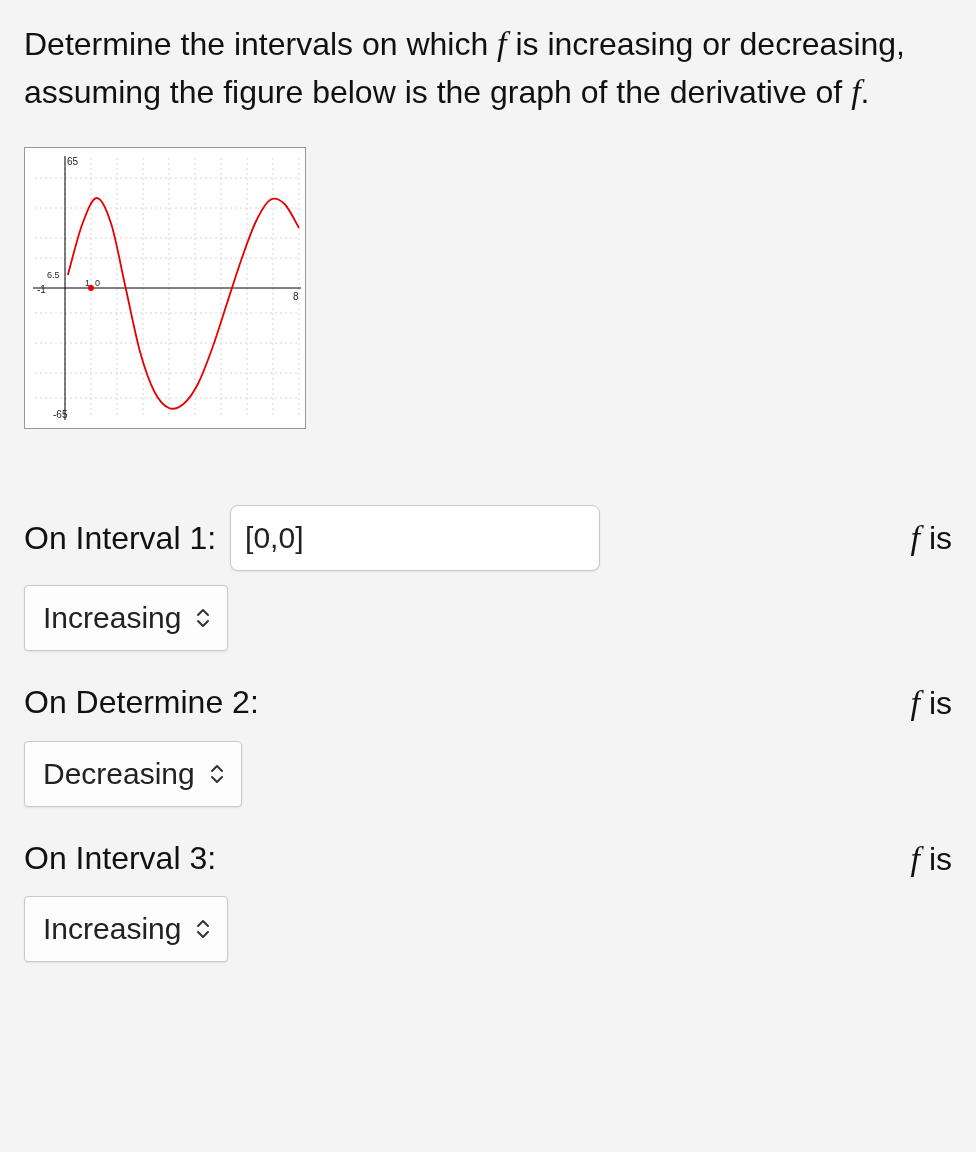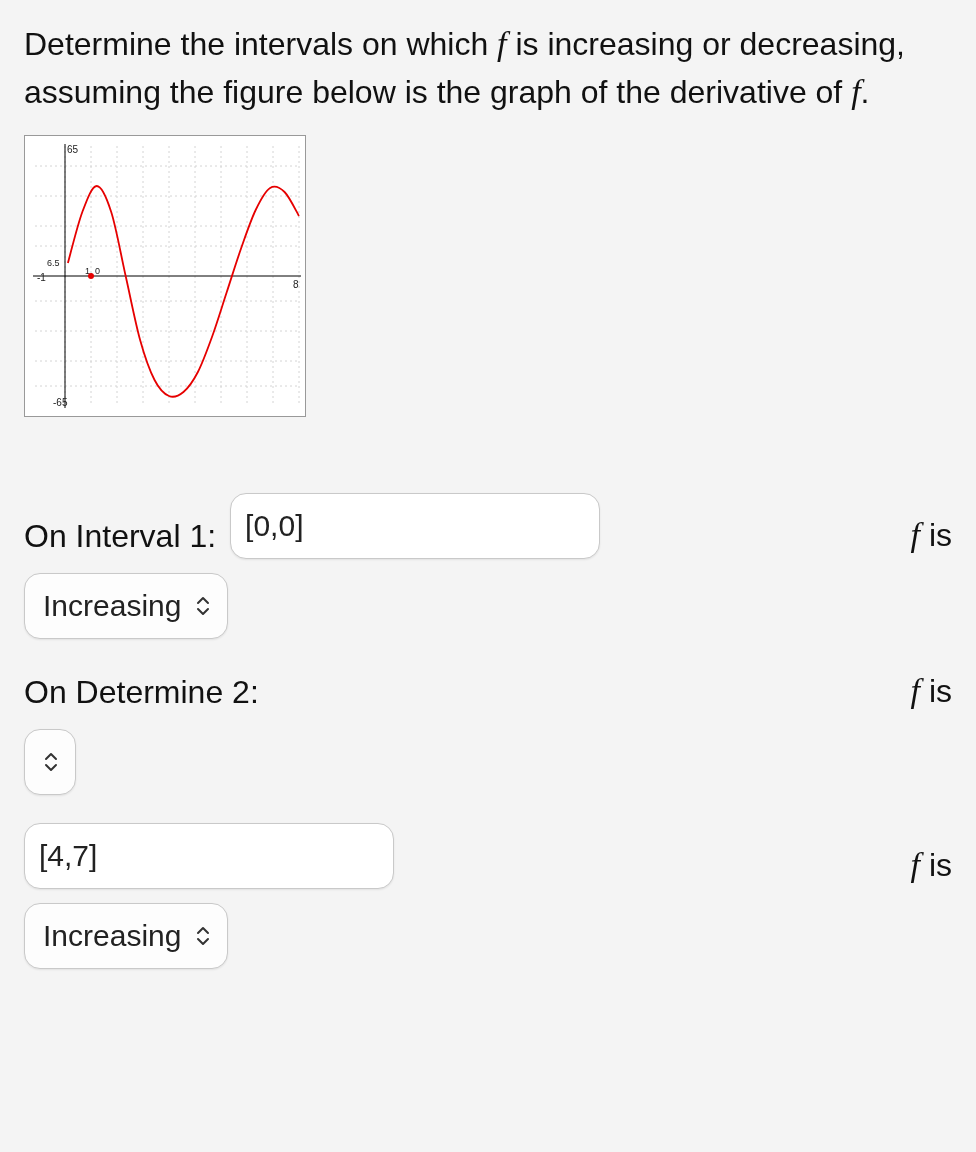--- a/index.html
+++ b/index.html
@@ -7,69 +7,69 @@
     margin: 0;
     padding: 20px 24px;
     background: #f4f4f4;
     font-family: Arial, Helvetica, sans-serif;
     font-size: 32px;
     color: #111;
     width: 976px;
     line-height: 1.4;
   }
   .question {
-    margin-bottom: 20px;
+    margin-bottom: 32px;
   }
   .mathf {
     font-family: "Times New Roman", serif;
     font-style: italic;
     font-size: 34px;
   }
   .graph-wrap {
     display: inline-block;
     border: 1px solid #999;
     background: #fff;
     margin-bottom: 36px;
   }
   .graph-wrap svg { display: block; }
   .row {
     margin-top: 28px;
   }
   .row-line1 {
     display: flex;
-    align-items: flex-end;
+    align-items: center;
     gap: 14px;
     margin-bottom: 14px;
   }
   .label { font-size: 32px; }
   .input-box {
     flex: 0 0 auto;
     width: 370px;
     height: 66px;
     padding: 6px 14px;
     font-size: 30px;
     color: #222;
     background: #fff;
     border: 1px solid #c9c9c9;
-    border-radius: 16px;
+    border-radius: 8px;
     box-shadow: 0 1px 2px rgba(0,0,0,0.08);
   }
   .fis-wrap { margin-left: auto; padding-left: 40px; }
   .fis { font-size: 32px; }
   .select-box {
     display: inline-flex;
     align-items: center;
     gap: 14px;
     height: 66px;
     padding: 6px 16px 6px 18px;
     font-size: 30px;
     color: #222;
     background: #fdfdfd;
     border: 1px solid #c9c9c9;
-    border-radius: 16px;
+    border-radius: 4px;
     box-shadow: 0 1px 2px rgba(0,0,0,0.08);
     cursor: pointer;
   }
   .chev { display: inline-flex; }
 </style>
 </head>
 <body>
 
 
 
@@ -141,30 +141,31 @@
       </span>
     </div></div>
     <div class="row">
     <div class="row-line1">
       <span class="label">On Determine 2:</span>
       <span class="fis-wrap">
         <span class="fis"><span class="mathf">f</span> is</span>
       </span>
     </div>
     <div class="select-box">
+      <span>Decreasing</span>
       <span class="chev">
         <svg width="16" height="22" viewBox="0 0 16 22">
           <polyline points="3,8 8,3 13,8" fill="none" stroke="#333" stroke-width="2" stroke-linecap="round" stroke-linejoin="round"></polyline>
           <polyline points="3,14 8,19 13,14" fill="none" stroke="#333" stroke-width="2" stroke-linecap="round" stroke-linejoin="round"></polyline>
         </svg>
       </span>
     </div></div>
     <div class="row">
     <div class="row-line1">
-      <input class="input-box" value="[4,7]" style="">
+      <span class="label">On Interval 3:</span>
       <span class="fis-wrap">
         <span class="fis"><span class="mathf">f</span> is</span>
       </span>
     </div>
     <div class="select-box">
       <span>Increasing</span>
       <span class="chev">
         <svg width="16" height="22" viewBox="0 0 16 22">
           <polyline points="3,8 8,3 13,8" fill="none" stroke="#333" stroke-width="2" stroke-linecap="round" stroke-linejoin="round"></polyline>
           <polyline points="3,14 8,19 13,14" fill="none" stroke="#333" stroke-width="2" stroke-linecap="round" stroke-linejoin="round"></polyline>

